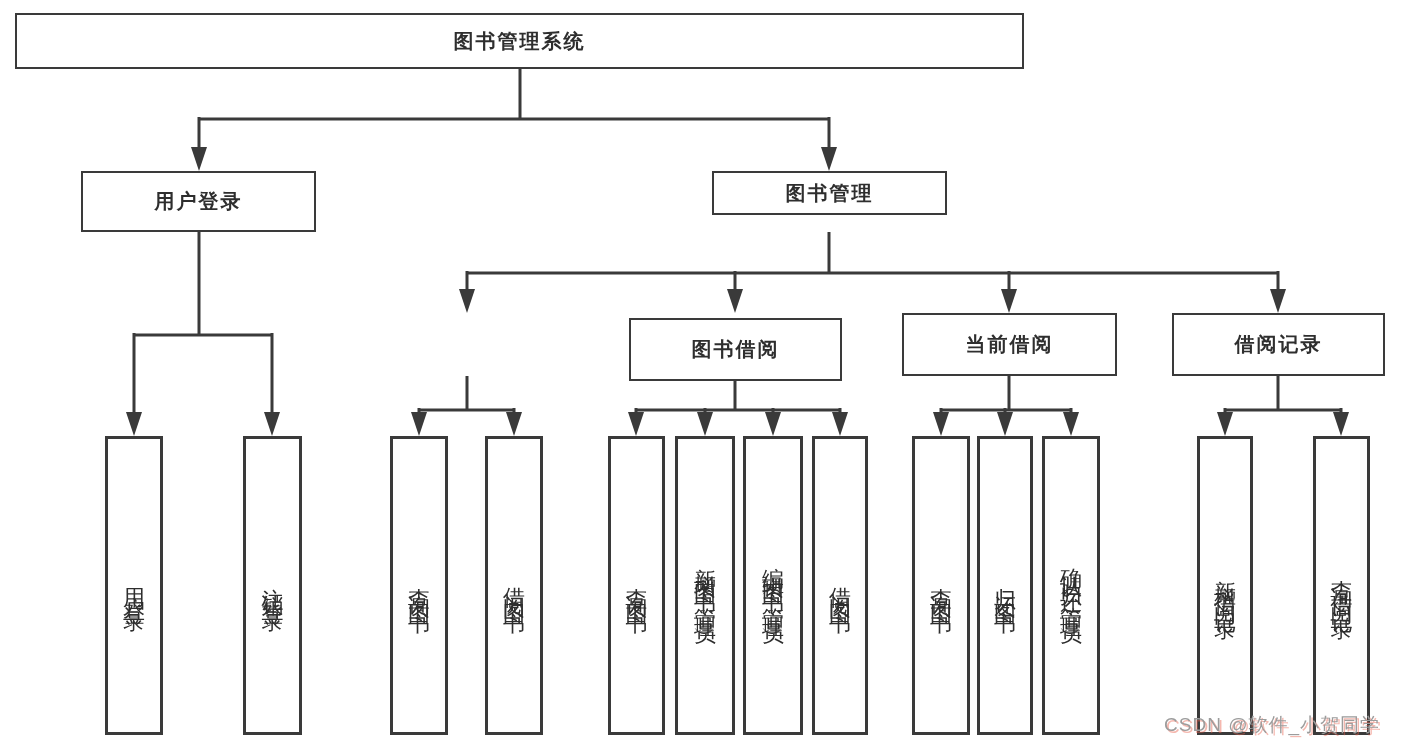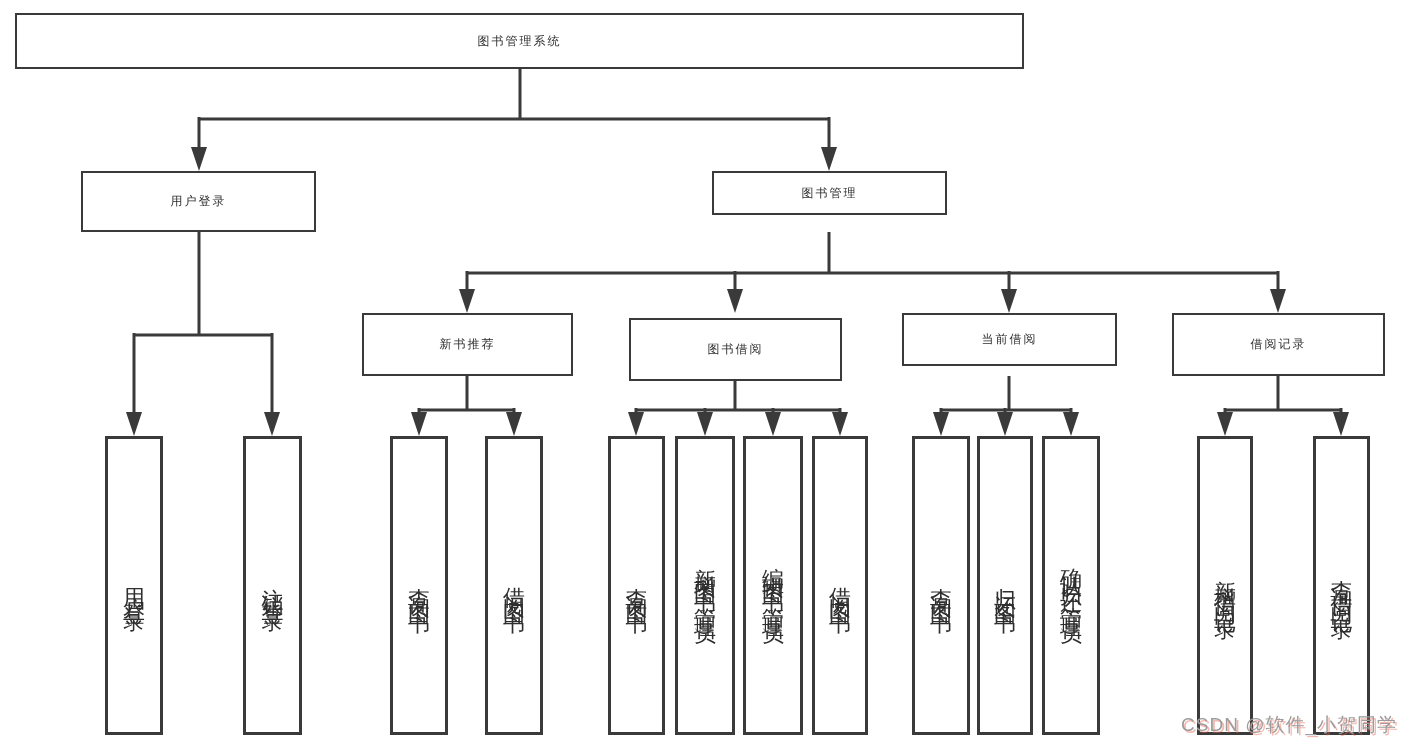--- a/index.html
+++ b/index.html
@@ -24,39 +24,39 @@
     position: absolute;
     box-sizing: border-box;
     background: #ffffff;
     border: 2px solid #3a3a3a;
     display: flex;
     align-items: center;
     justify-content: center;
     color: #2e2e2e;
   }
   .node.h {
-    font-size: 12px;
+    font-size: 20px;
     letter-spacing: 2px;
-    font-weight: 400;
+    font-weight: 700;
   }
   .node.v {
     border-width: 3px;
   }
   .node.v .vtext {
     writing-mode: vertical-rl;
     text-orientation: mixed;
     font-size: 22px;
     letter-spacing: 8px;
     line-height: 1;
     color: #2e2e2e;
   }
   .watermark {
     position: absolute;
     top: 712px;
-    right: 8px;
+    right: 25px;
     font-size: 19px;
     letter-spacing: 1px;
     color: #9c9c9c;
     text-shadow: 2px 2px 0 rgba(233, 98, 78, 0.45);
     white-space: nowrap;
     pointer-events: none;
   }
 </style>
 </head>
 <body>
@@ -107,27 +107,24 @@
     <span>图书管理系统</span>
   </div>
 
   <div class="node h" style="left:81px; top:171px; width:235px; height:61px;">
     <span>用户登录</span>
   </div>
   <div class="node h" style="left:712px; top:171px; width:235px; height:44px;">
     <span>图书管理</span>
   </div>
 
-  <div class="node h" style="left:362px; top:313px; width:211px; height:63px;">
-    <span>新书推荐</span>
-  </div>
   <div class="node h" style="left:629px; top:318px; width:213px; height:63px;">
     <span>图书借阅</span>
   </div>
-  <div class="node h" style="left:902px; top:313px; width:215px; height:53px;">
+  <div class="node h" style="left:902px; top:313px; width:215px; height:63px;">
     <span>当前借阅</span>
   </div>
   <div class="node h" style="left:1172px; top:313px; width:213px; height:63px;">
     <span>借阅记录</span>
   </div>
 
   <div class="node v" style="left:105px; top:436px; width:58px; height:299px;">
     <span class="vtext">用户登录</span>
   </div>
   <div class="node v" style="left:243px; top:436px; width:59px; height:299px;">

